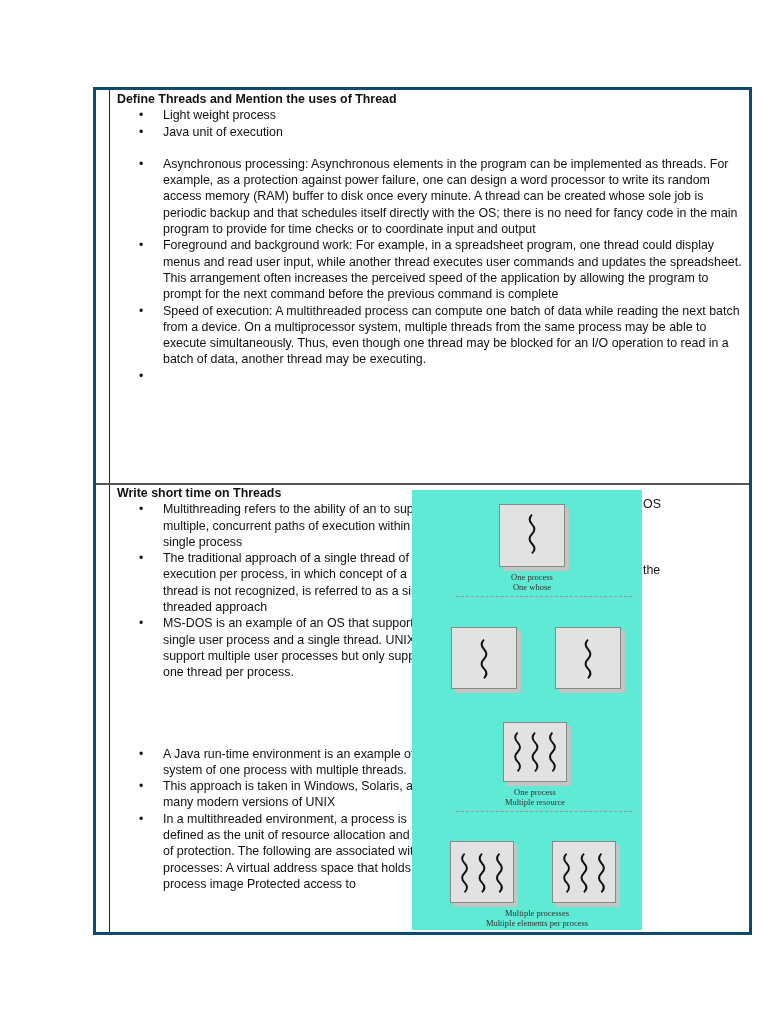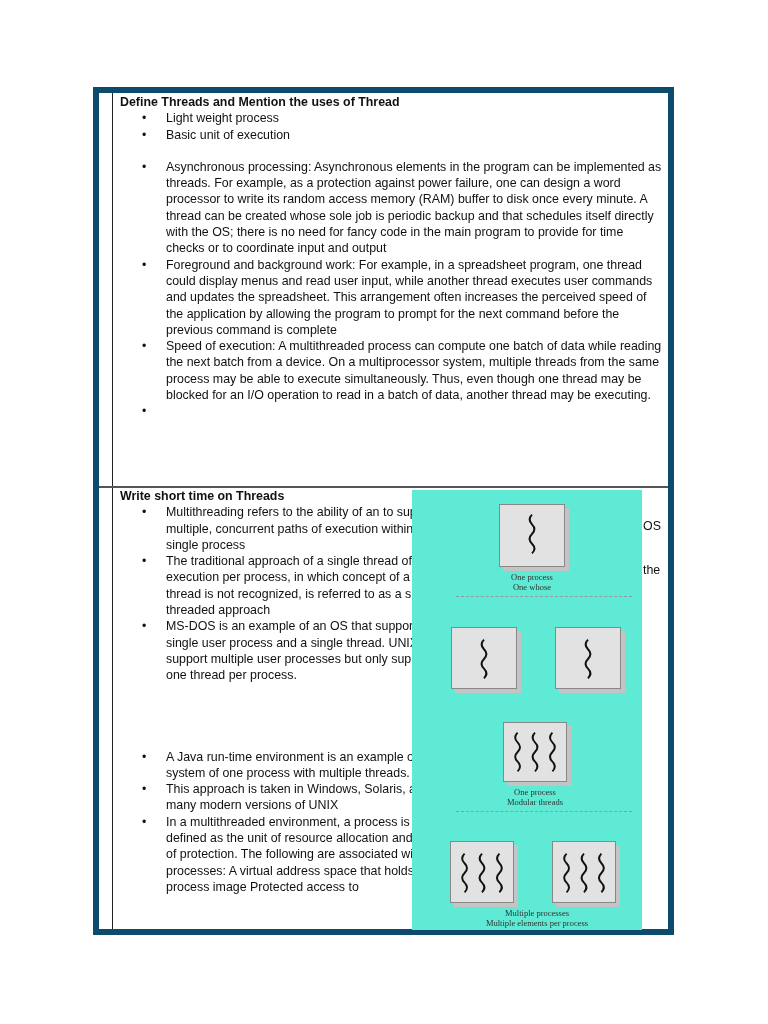--- a/index.html
+++ b/index.html
@@ -1,19 +1,19 @@
 <!DOCTYPE html>
 <html><head>
   <meta charset="utf-8">
   <style>
     html, body { margin: 0; padding: 0; background: #ffffff; }
     body { width: 768px; height: 1024px; position: relative; overflow: hidden;
       font-family: "Liberation Sans", "DejaVu Sans", sans-serif; color: #111; }
-    .table { position: absolute; left: 93px; top: 87px; width: 581px; height: 848px;
-      border: 6px solid #0c4a6e; box-sizing: border-box; }
+    .table { position: absolute; left: 93px; top: 87px; width: 659px; height: 848px;
+      border: 3px solid #0c4a6e; box-sizing: border-box; }
     .leftcol { position: absolute; left: 13px; top: 0; bottom: 0; width: 1px; background: #222; }
     .rowdiv { position: absolute; left: 0; right: 0; top: 393px; height: 2px; background: #555; }
     .cell { position: absolute; left: 21px; right: 6px; font-size: 12.4px; line-height: 16.3px; }
     .cell1 { top: 1px; }
     .cell2 { top: 395px; }
     .heading { font-weight: bold; }
     ul { list-style: none; margin: 0; padding: 0; }
     li { position: relative; padding-left: 46px; }
     li .bullet { position: absolute; left: 22px; top: 0; }
     .spacer { height: 16px; }
@@ -33,21 +33,21 @@
 <body>
 
 <div class="table">
   <div class="leftcol"></div>
   <div class="rowdiv"></div>
 
   <div class="cell cell1">
     <div class="heading">Define Threads and Mention the uses of Thread</div>
     <ul>
       <li><span class="bullet">•</span><span>Light weight process</span></li>
-      <li><span class="bullet">•</span><span>Basic unit of execution</span></li>
+      <li><span class="bullet">•</span><span>Java unit of execution</span></li>
       <div class="spacer"></div>
       <li><span class="bullet">•</span><span>Asynchronous processing: Asynchronous elements in the program can be implemented as threads. For example, as a protection against power failure, one can design a word processor to write its random access memory (RAM) buffer to disk once every minute. A thread can be created whose sole job is periodic backup and that schedules itself directly with the OS; there is no need for fancy code in the main program to provide for time checks or to coordinate input and output</span></li>
       <li><span class="bullet">•</span><span>Foreground and background work: For example, in a spreadsheet program, one thread could display menus and read user input, while another thread executes user commands and updates the spreadsheet. This arrangement often increases the perceived speed of the application by allowing the program to prompt for the next command before the previous command is complete</span></li>
       <li><span class="bullet">•</span><span>Speed of execution: A multithreaded process can compute one batch of data while reading the next batch from a device. On a multiprocessor system, multiple threads from the same process may be able to execute simultaneously. Thus, even though one thread may be blocked for an I/O operation to read in a batch of data, another thread may be executing.</span></li>
       <li><span class="bullet">•</span></li>
     </ul>
   </div>
 
   <div class="cell cell2 narrow">
     <div class="heading">Write short time on Threads</div>
@@ -56,21 +56,21 @@
       <li><span class="bullet">•</span><span>The traditional approach of a single thread of execution per process, in which concept of a thread is not recognized, is referred to as a single-threaded approach</span></li>
       <li><span class="bullet">•</span><span>MS-DOS is an example of an OS that supports a single user process and a single thread. UNIX, support multiple user processes but only support one thread per process.</span></li>
       <div class="gap"></div>
       <li><span class="bullet">•</span><span>A Java run-time environment is an example of a system of one process with multiple threads.</span></li>
       <li><span class="bullet">•</span><span>This approach is taken in Windows, Solaris, and many modern versions of UNIX</span></li>
       <li><span class="bullet">•</span><span>In a multithreaded environment, a process is defined as the unit of resource allocation and a unit of protection. The following are associated with processes:   A virtual address space that holds the process image  Protected access to</span></li>
     </ul>
   </div>
 </div>
 
-<span class="side-word" style="left:643px; top:497px;margin-top:22px;">OS</span>
+<span class="side-word" style="left:643px; top:497px;">OS</span>
 <span class="side-word" style="left:643px; top:563px;">the</span>
 
 <div class="diagram">
 
   <div class="proc" style="left:87px; top:14px; width:66px; height:63px;">
     <svg viewBox="0 0 66 63">
       <path d="M33 10 q-5 5 0 10 q5 5 0 10 q-5 5 0 10 q5 5 0 10" stroke="#111" stroke-width="2" fill="none"></path>
     </svg>
   </div>
   <div class="cap" style="left:60px; top:83px; width:120px;">
@@ -92,21 +92,21 @@
 
   <div class="proc" style="left:91px; top:232px; width:64px; height:60px;">
     <svg viewBox="0 0 64 60">
       <path d="M14 10 q-5 5 0 10 q5 5 0 10 q-5 5 0 10 q5 5 0 10" stroke="#111" stroke-width="2" fill="none"></path>
       <path d="M32 10 q-5 5 0 10 q5 5 0 10 q-5 5 0 10 q5 5 0 10" stroke="#111" stroke-width="2" fill="none"></path>
       <path d="M50 10 q-5 5 0 10 q5 5 0 10 q-5 5 0 10 q5 5 0 10" stroke="#111" stroke-width="2" fill="none"></path>
     </svg>
   </div>
   <div class="cap" style="left:63px; top:298px; width:120px;">
     <div>One process</div>
-    <div>Modular threads</div>
+    <div>Multiple resource</div>
   </div>
   <div class="dash" style="left:44px; top:321px; width:176px;"></div>
 
   <div class="proc" style="left:38px; top:351px; width:64px; height:62px;">
     <svg viewBox="0 0 64 62">
       <path d="M14 12 q-5 5 0 10 q5 5 0 10 q-5 5 0 10 q5 5 0 10" stroke="#111" stroke-width="2" fill="none"></path>
       <path d="M32 12 q-5 5 0 10 q5 5 0 10 q-5 5 0 10 q5 5 0 10" stroke="#111" stroke-width="2" fill="none"></path>
       <path d="M50 12 q-5 5 0 10 q5 5 0 10 q-5 5 0 10 q5 5 0 10" stroke="#111" stroke-width="2" fill="none"></path>
     </svg>
   </div>

